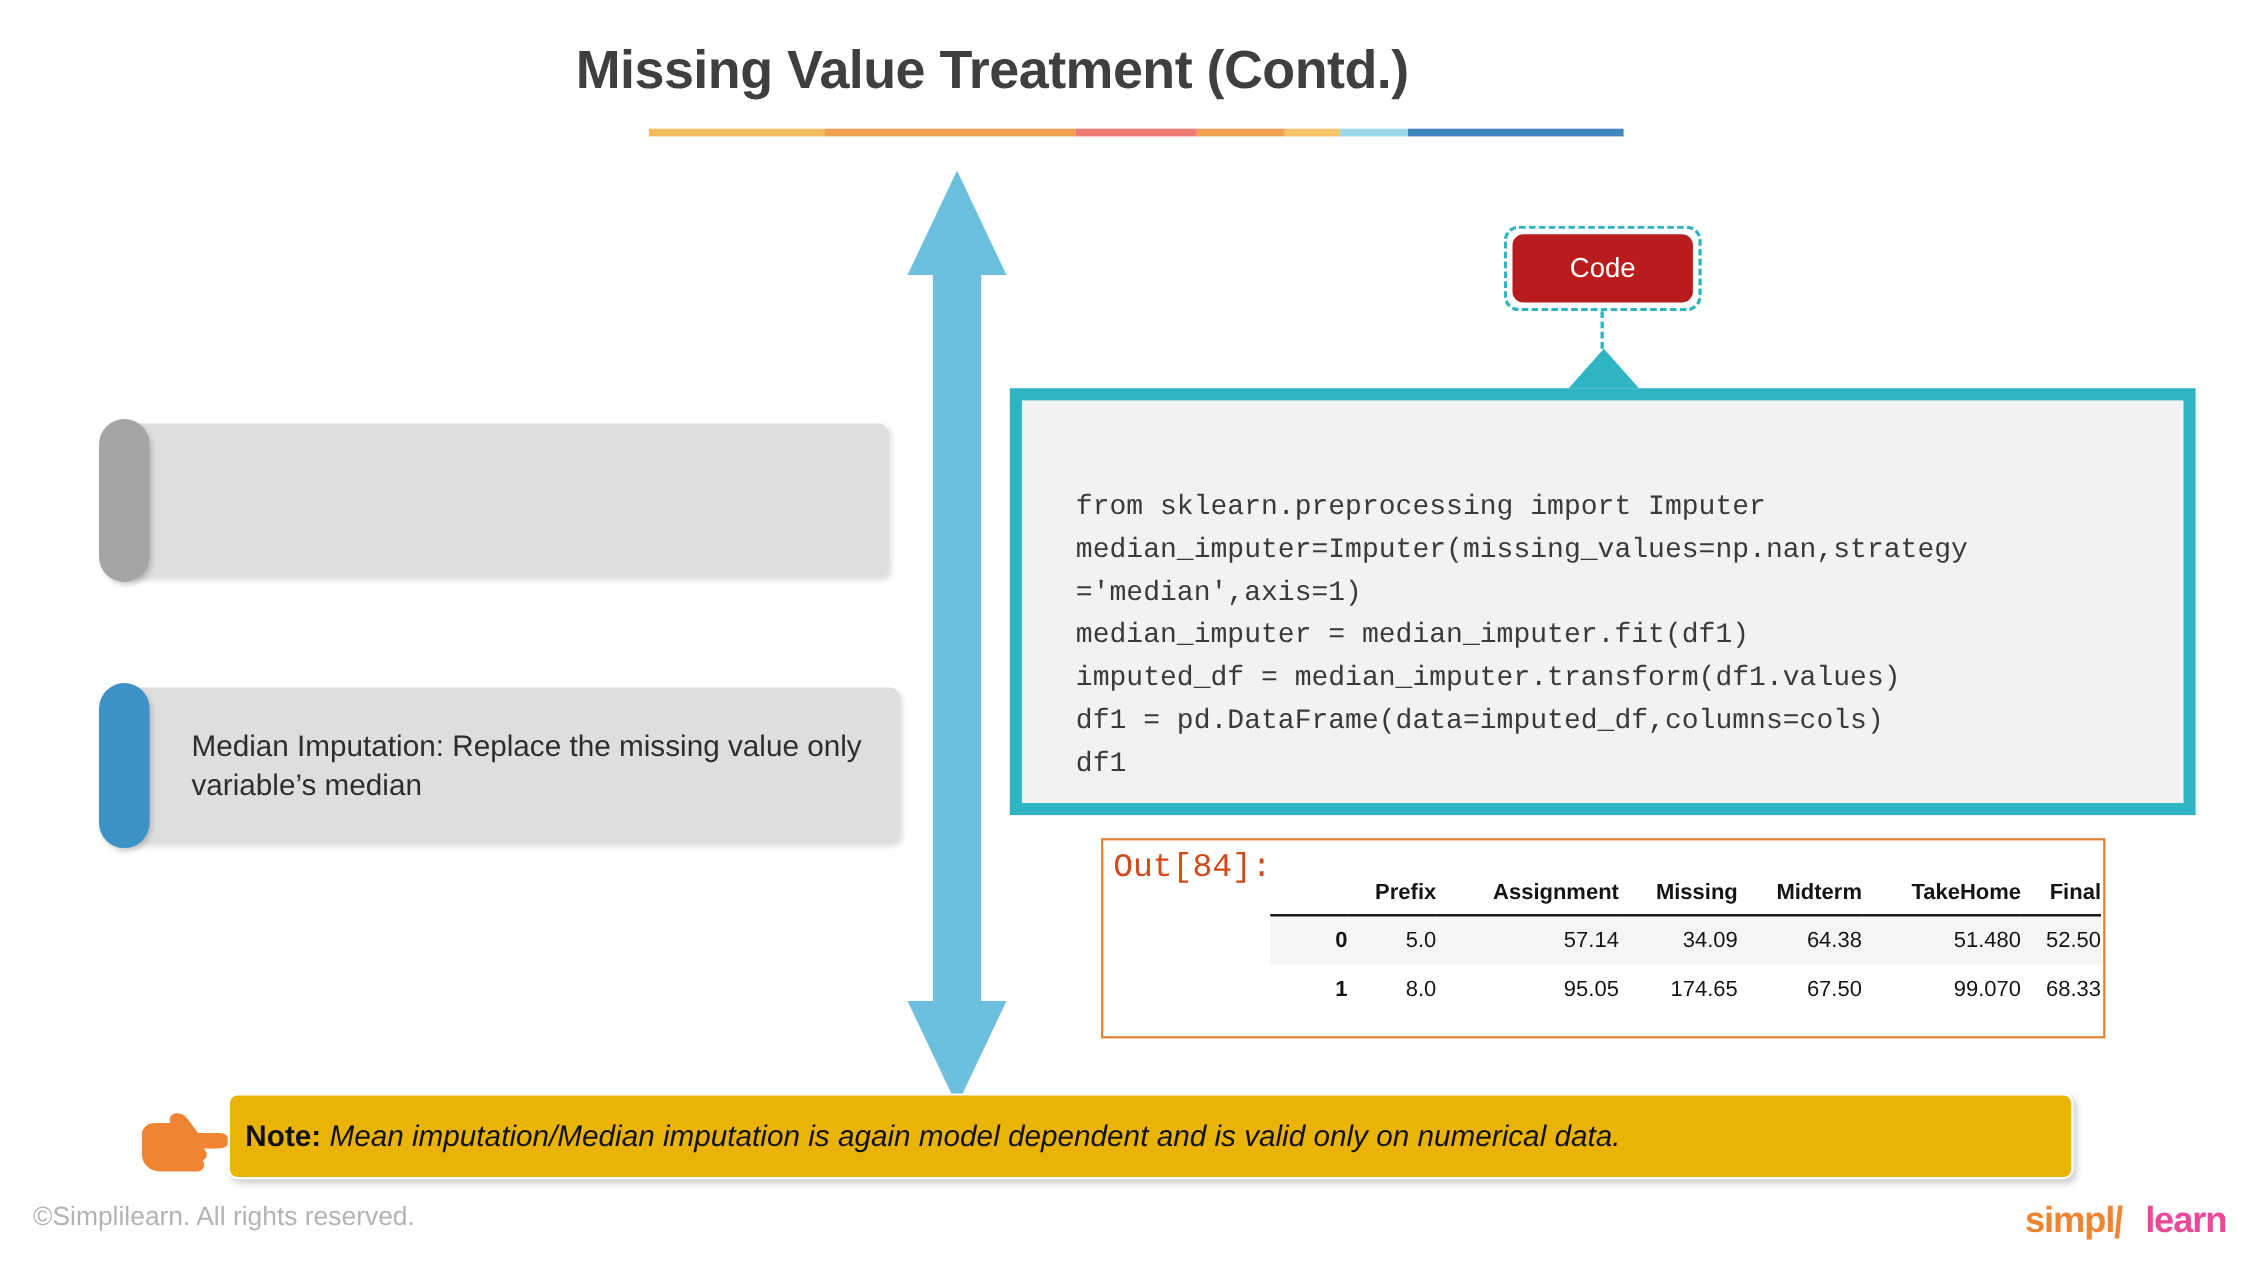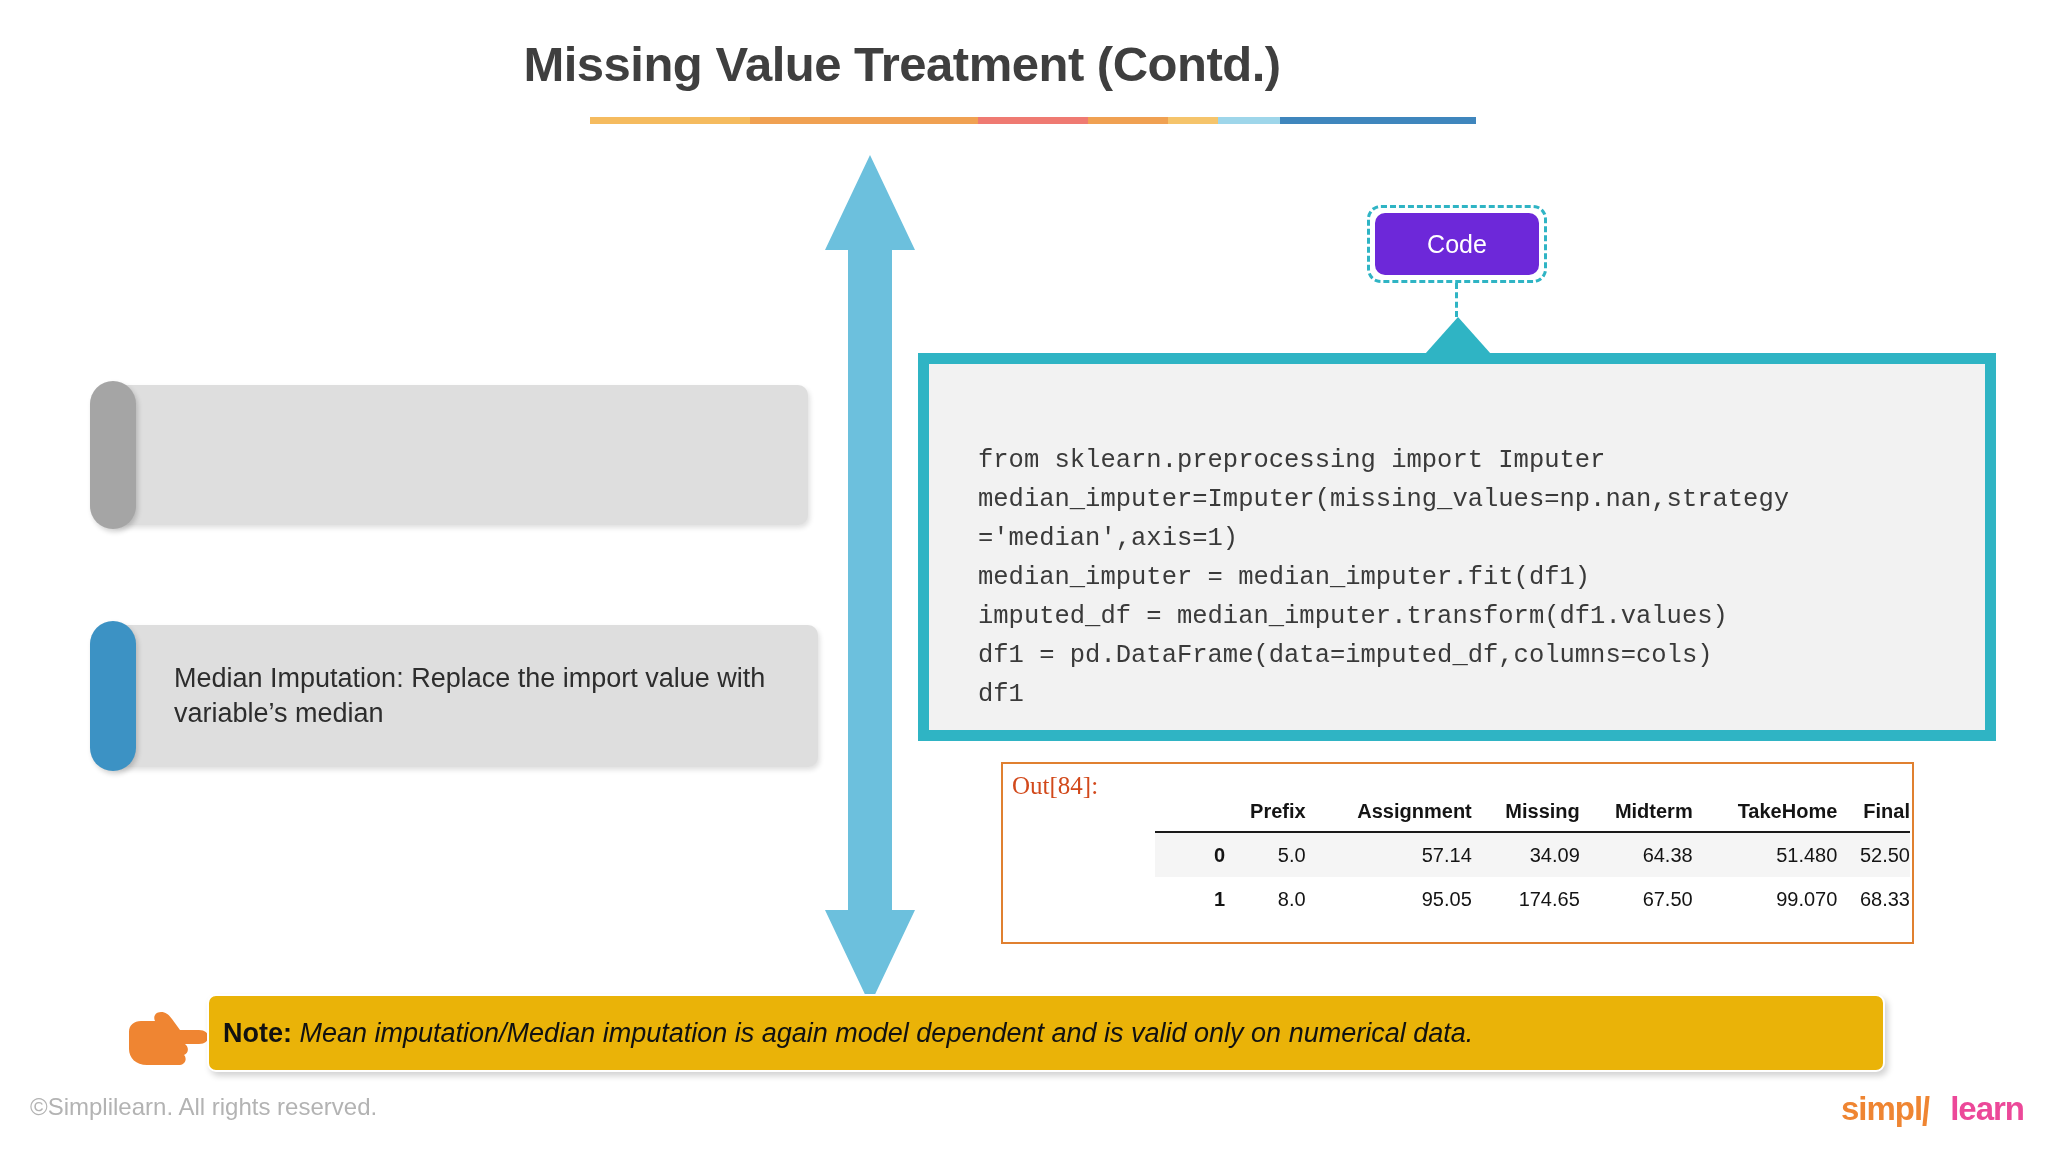--- a/index.html
+++ b/index.html
@@ -89,21 +89,21 @@
     width: 180px;
     height: 78px;
     border: 3px dashed #2fb4c4;
     border-radius: 14px;
     box-sizing: border-box;
     padding: 5px;
   }
   #code-callout-inner {
     width: 100%;
     height: 100%;
-    background: #6d28d9;
+    background: #b91c1c;
     border-radius: 10px;
     display: flex;
     align-items: center;
     justify-content: center;
     color: #ffffff;
     font-size: 25px;
   }
   #code-callout-stem {
     position: absolute;
     left: 1455px;
@@ -153,22 +153,22 @@
     width: 913px;
     height: 182px;
     border: 2px solid #e08030;
     box-sizing: border-box;
     background: #ffffff;
   }
   #out-label {
     position: absolute;
     left: 1012px;
     top: 772px;
-    font-family: Liberation Serif, serif;
-    font-size: 25px;
+    font-family: Liberation Mono, monospace;
+    font-size: 30px;
     color: #d2491b;
   }
   #out-table {
     position: absolute;
     left: 1155px;
     top: 800px;
     width: 755px;
     border-collapse: collapse;
     font-size: 20px;
     color: #141414;
@@ -265,21 +265,21 @@
 <svg id="range-arrow" viewBox="0 0 100 850" preserveAspectRatio="none">
   <polygon points="50,0 95,95 72,95 72,755 95,755 50,850 5,755 28,755 28,95 5,95" fill="#6cc0dd"></polygon>
 </svg>
 
 <div class="stmt" id="stmt-mean">
   <div class="stmt-pill"></div>
 </div>
 
 <div class="stmt" id="stmt-median">
   <div class="stmt-pill"></div>
-  <div class="stmt-text">Median Imputation: Replace the import value with variable’s median</div>
+  <div class="stmt-text">Median Imputation: Replace the missing value only variable’s median</div>
 </div>
 
 <div id="code-callout">
   <div id="code-callout-inner">Code</div>
 </div>
 <div id="code-callout-stem"></div>
 <div id="code-callout-tip"></div>
 
 <div id="code-box"></div>
 <pre id="code-text">from sklearn.preprocessing import Imputer

